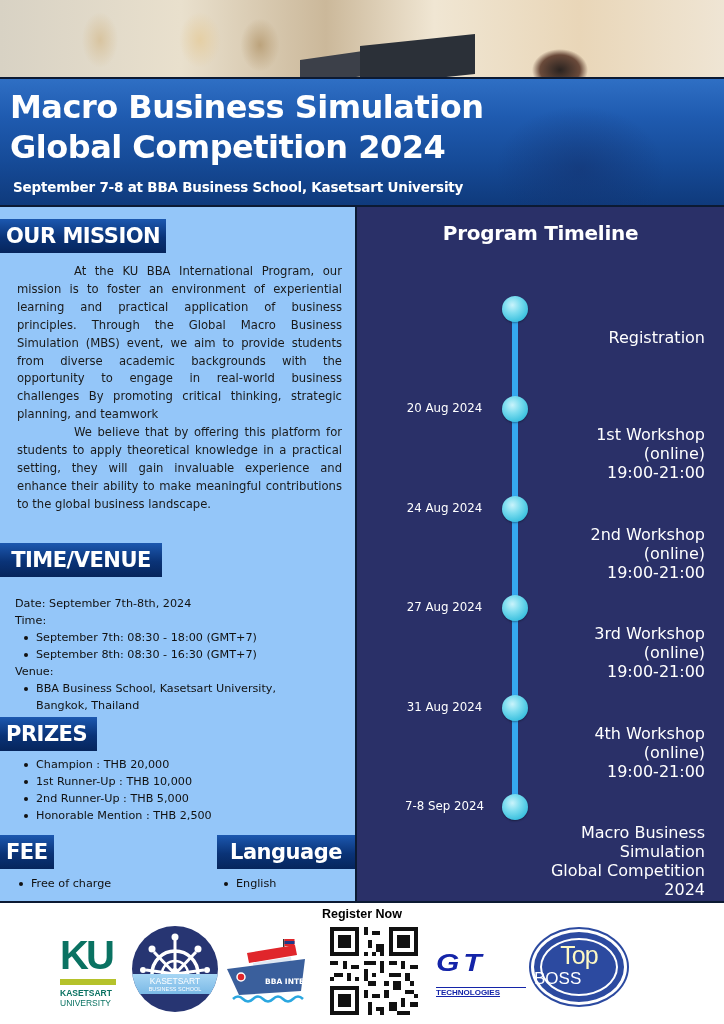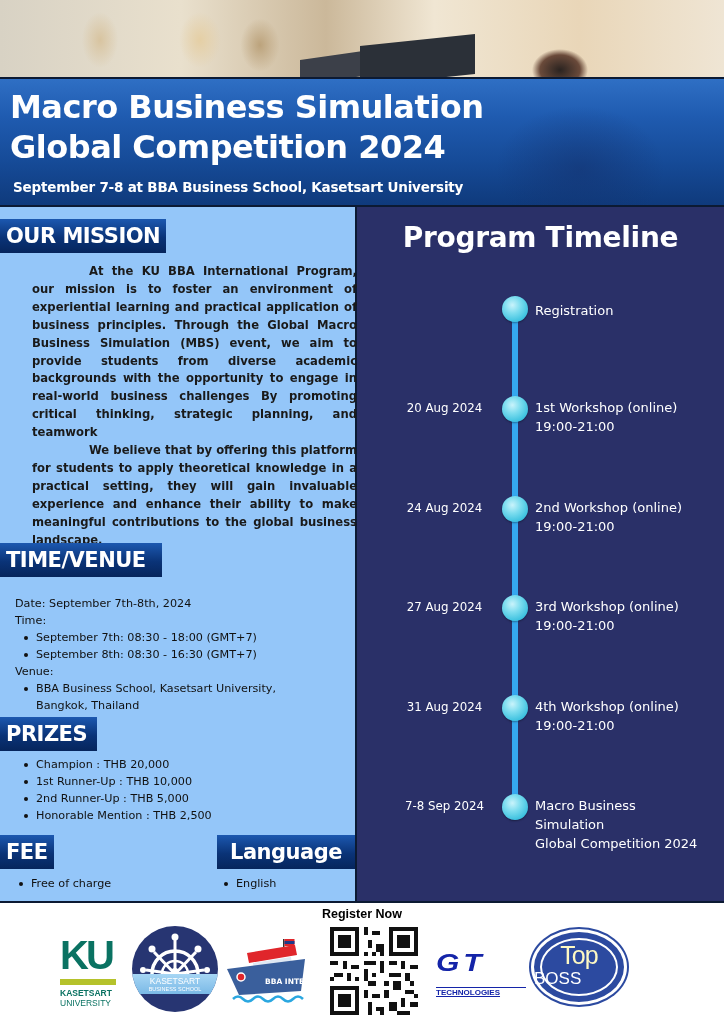--- a/index.html
+++ b/index.html
@@ -53,23 +53,23 @@
       border-bottom: 2px solid #0c1a33;
     }
     .section-tag {
       position: absolute;
       background: linear-gradient(180deg, #1c58b0 0%, #0a3377 55%, #06255c 100%);
       color: #ffffff; font-weight: bold; font-family: "DejaVu Sans", sans-serif;
       font-size: 21px; line-height: 34px; padding: 0 6px;
       letter-spacing: -0.5px;
     }
     .mission-text {
-      position: absolute; left: 32px; top: 56px; width: 325px;
+      position: absolute; left: 17px; top: 56px; width: 325px;
       font-family: "DejaVu Sans", sans-serif; font-size: 11.6px; line-height: 17.9px;
-      color: #1a1a1a; text-align: justify; font-weight: bold;
+      color: #1a1a1a; text-align: justify;
     }
     .mission-text p { text-indent: 57px; }
 
     .info-block {
       position: absolute; left: 15px;
       font-family: "DejaVu Sans", sans-serif; font-size: 11.2px; line-height: 17px; color: #111;
     }
     .info-block ul { list-style: none; margin-left: 7px; }
     .info-block li { position: relative; padding-left: 14px; }
     .info-block li::before {
@@ -78,39 +78,39 @@
     }
 
     
     .right-col {
       position: absolute; left: 357px; top: 207px; width: 367px; height: 696px;
       background: #2a3068;
       border-bottom: 2px solid #0c1a33;
     }
     .timeline-title {
       position: absolute; left: 0; width: 367px; top: 14px; text-align: center;
-      color: #ffffff; font-weight: bold; font-size: 28px; letter-spacing: -0.3px;
+      color: #ffffff; font-weight: bold; font-size: 20px; letter-spacing: -0.3px;
     }
     .timeline-line {
       position: absolute; left: 155px; top: 104px; width: 6px; height: 496px;
       background: #35a8f0;
     }
     .tl-row { position: absolute; left: 0; width: 367px; height: 40px; }
     .tl-date {
       position: absolute; left: 20px; width: 135px; text-align: center;
       color: #ffffff; font-size: 11.8px; line-height: 27px;
     }
     .tl-dot {
       position: absolute; left: 145px; width: 26px; height: 26px; border-radius: 50%;
       background: radial-gradient(circle at 40% 35%, #c9f3fb 0%, #7dddef 35%, #3ac0df 75%, #1fa2c6 100%);
       box-shadow: 0 1px 2px rgba(0,0,0,0.35);
     }
     .tl-event {
-      position: absolute; left: 178px; width: 170px; text-align: left;
-      color: #ffffff; font-size: 13px; line-height: 19px;
+      position: absolute; left: 178px; width: 170px; text-align: right;
+      color: #ffffff; font-size: 16px; line-height: 19px; margin-top: 27px;
     }
 
     
     .footer { position: absolute; left: 0; top: 905px; width: 724px; height: 119px; background: #ffffff; }
     .ku-logo { position: absolute; left: 60px; top: 30px; width: 62px; height: 80px; }
     .ku-letters { color: #0a7262; font-weight: bold; font-size: 40px; line-height: 40px; letter-spacing: -3px; font-family: "Liberation Sans", sans-serif; }
     .ku-bar { width: 56px; height: 6px; background: #b5c22b; margin-top: 4px; }
     .ku-name { color: #0a7262; font-size: 8.5px; line-height: 10px; font-weight: bold; font-family: "Liberation Sans", sans-serif; margin-top: 3px; }
     .ku-name2 { color: #0a7262; font-size: 8.5px; line-height: 10px; font-family: "Liberation Sans", sans-serif; }
 
@@ -180,21 +180,21 @@
 </div>
 
 <div class="left-col">
 
   <div class="section-tag" style="left:0; top:12px;">OUR MISSION</div>
   <div class="mission-text">
     <p>At the KU BBA International Program, our mission is to foster an environment of experiential learning and practical application of business principles. Through the Global Macro Business Simulation (MBS) event, we aim to provide students from diverse academic backgrounds with the opportunity to engage in real-world business challenges By promoting critical thinking, strategic planning, and teamwork</p>
     <p>We believe that by offering this platform for students to apply theoretical knowledge in a practical setting, they will gain invaluable experience and enhance their ability to make meaningful contributions to the global business landscape.</p>
   </div>
 
-  <div class="section-tag" style="left:0; top:336px; width:162px;">TIME/VENUE</div>
+  <div class="section-tag" style="left:0; top:336px; width:162px;text-align:center;">TIME/VENUE</div>
   <div class="info-block" style="top:376px; width:330px;margin-top:12px;">
     <div>Date: September 7th-8th, 2024</div>
     <div>Time:</div>
     <ul>
       <li>September 7th: 08:30 - 18:00 (GMT+7)</li>
       <li>September 8th: 08:30 - 16:30 (GMT+7)</li>
     </ul>
     <div>Venue:</div>
     <ul>
       <li style="width:270px;">BBA Business School, Kasetsart University, Bangkok, Thailand</li>

